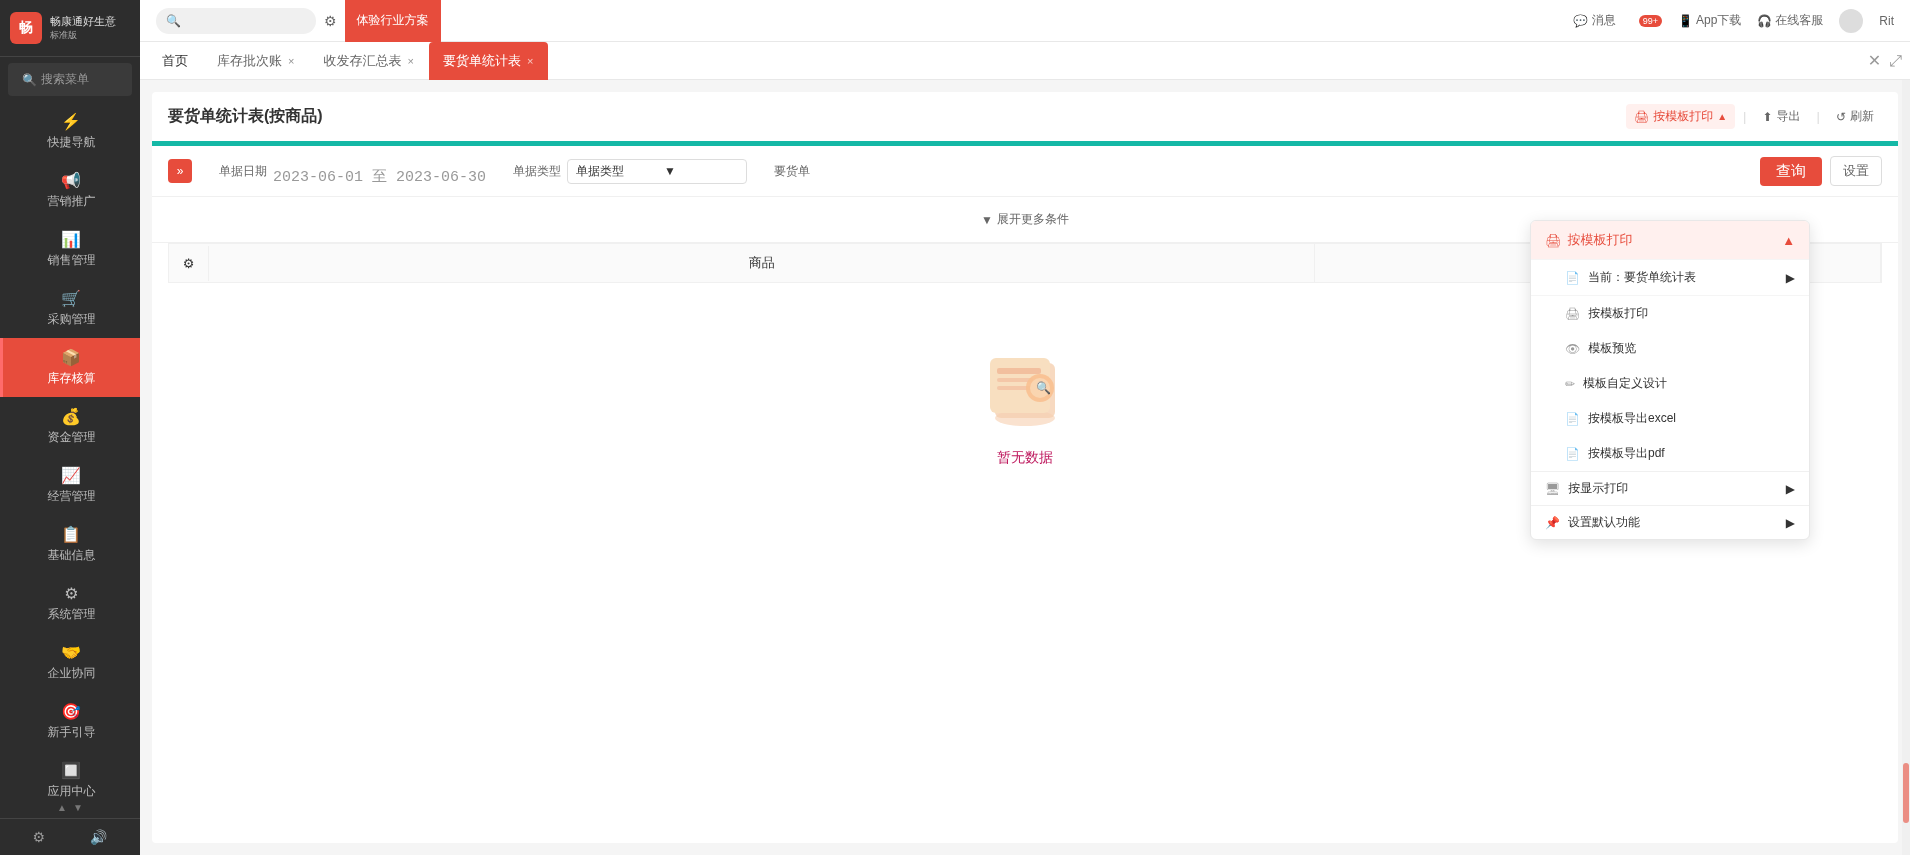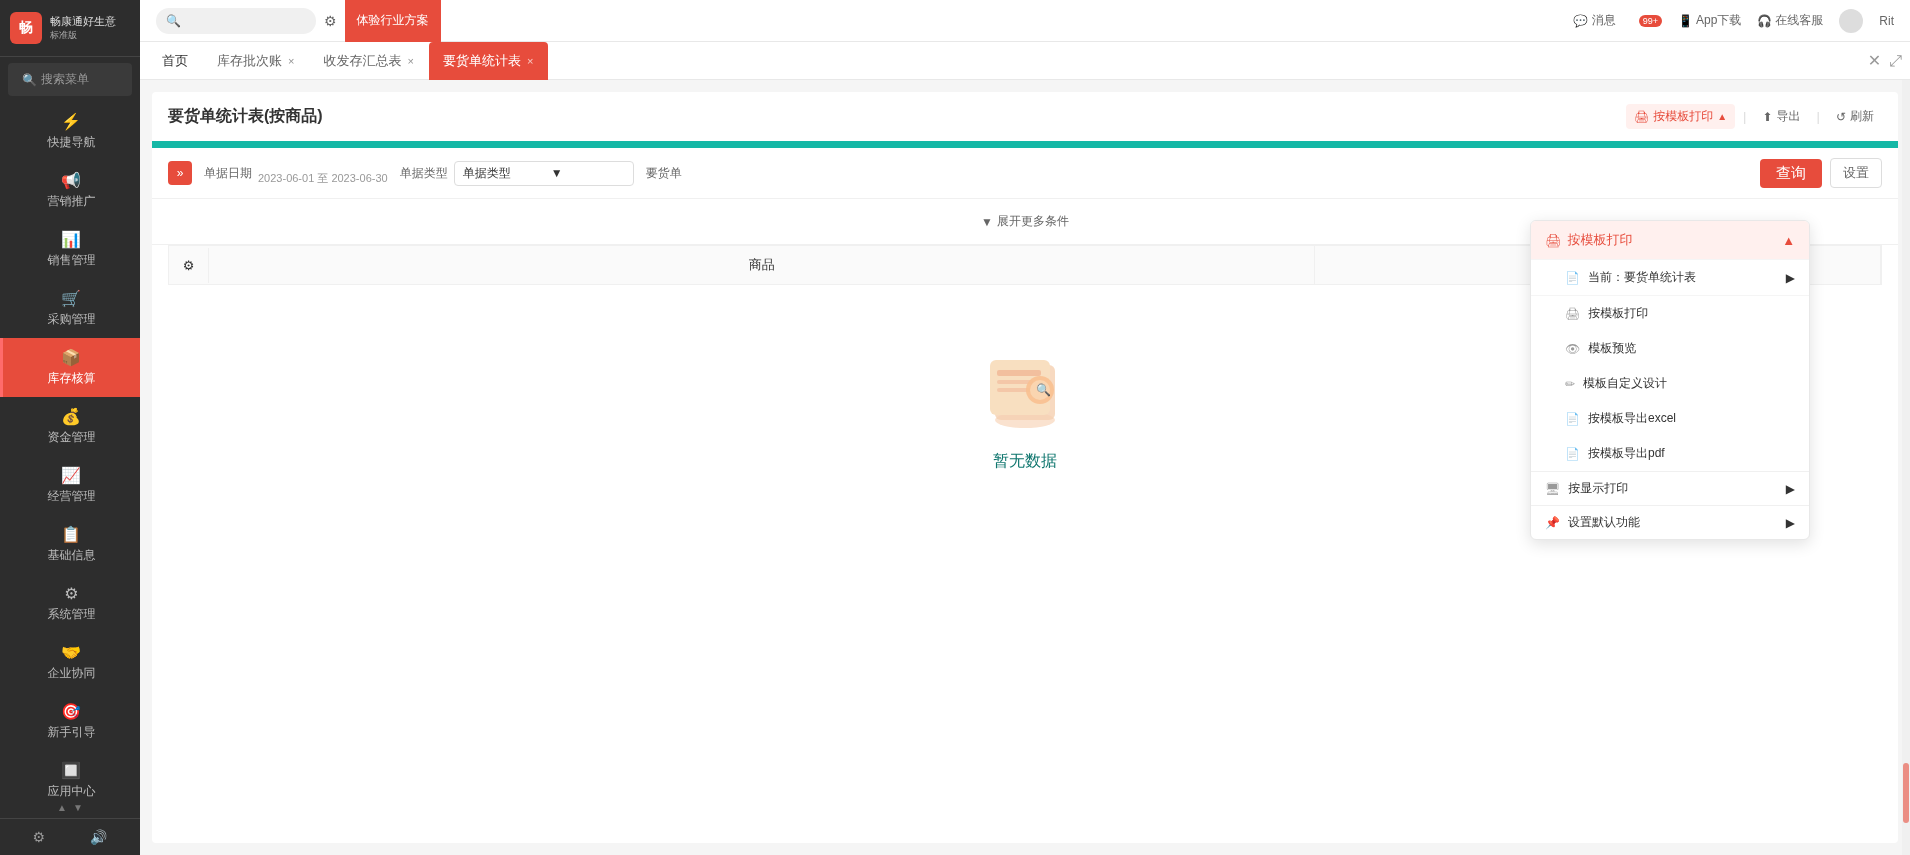--- a/index.html
+++ b/index.html
@@ -146,21 +146,21 @@
       background: #fff;
       border-radius: 4px;
       min-height: calc(100% - 24px);
       position: relative;
     }
 
     
     .page-header {
       padding: 12px 16px;
       display: flex; align-items: center; justify-content: space-between;
-      border-bottom: 7px solid #14b8a6;
+      border-bottom: 5px solid #14b8a6;
     }
     .page-title { font-size: 16px; font-weight: bold; color: #333; }
     .page-actions { display: flex; align-items: center; gap: 8px; }
     .action-btn {
       display: flex; align-items: center; gap: 4px;
       font-size: 12px; color: #666; cursor: pointer;
       padding: 4px 8px;
     }
     .action-btn.active { color: #e74c3c; background: #fff0ee; border-radius: 4px; }
     .action-divider { color: #ddd; }
@@ -173,28 +173,28 @@
       border-bottom: 1px solid #f0f0f0;
     }
     .filter-toggle {
       width: 24px; height: 24px;
       background: #e74c3c;
       border-radius: 4px;
       display: flex; align-items: center; justify-content: center;
       color: white; cursor: pointer;
     }
     .filter-group { display: flex; align-items: center; gap: 6px; font-size: 12px; color: #333; }
-    .filter-label { color: #666; font-size: 12px; }
+    .filter-label { color: #666; font-size: 12px; margin-left: 15px; }
     .date-btn {
       padding: 3px 8px; border-radius: 3px;
       font-size: 12px; cursor: pointer;
       color: #666; border: 1px solid transparent;
     }
     .date-btn.active { background: #e74c3c; color: white; }
-    .date-range { font-size: 11px; color: #999; margin-top: 11px; }
+    .date-range { font-size: 15px; color: #999; margin-top: 11px; font-family: Liberation Mono, monospace; }
     .filter-select {
       display: flex; align-items: center;
       border: 1px solid #ddd; border-radius: 4px;
       padding: 3px 8px; gap: 40px;
       font-size: 12px; color: #333; cursor: pointer;
       min-width: 180px;
     }
 
     .expand-btn {
       display: flex; align-items: center; gap: 4px;
@@ -221,21 +221,21 @@
 
     
     .empty-state {
       display: flex; flex-direction: column; align-items: center;
       padding: 60px 0;
     }
     .empty-icon {
       width: 100px; height: 90px;
       position: relative; margin-bottom: 16px;
     }
-    .empty-text { color: #0f766e; font-size: 16px; }
+    .empty-text { color: #be185d; font-size: 14px; }
 
     
     .dropdown-panel {
       position: absolute;
       top: 140px; right: 100px;
       width: 280px;
       background: white;
       border: 1px solid #e8e8e8;
       border-radius: 6px;
       box-shadow: 0 4px 16px rgba(0,0,0,0.12);

